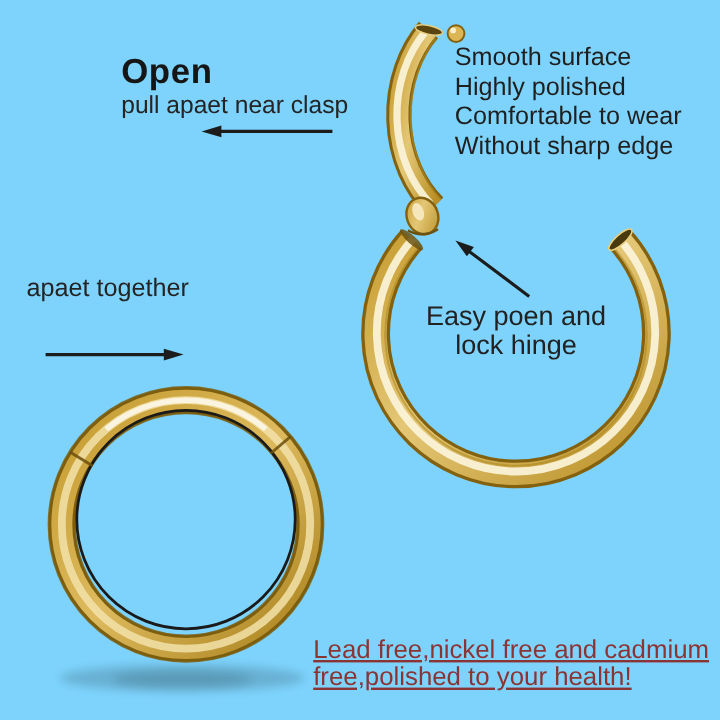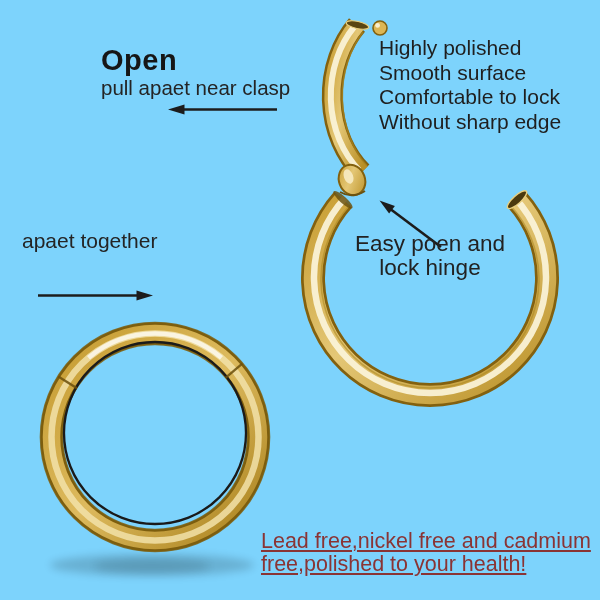--- a/index.html
+++ b/index.html
@@ -13,21 +13,21 @@
   .canvas{position:relative;width:600px;height:600px;background:#7dd3fc;}
   .canvas svg{position:absolute;left:0;top:0;}
   .label{position:absolute;white-space:nowrap;}
   .open-block{left:101px;top:44px;}
   .open-block .title{font-size:29px;font-weight:bold;line-height:32px;letter-spacing:.5px;color:#161616;}
   .open-block .sub{font-size:20.5px;line-height:23px;color:#242424;text-align:right;}
   .features-block{left:379px;top:36px;font-size:21px;line-height:24.5px;color:#1f1f1f;}
   .close-block{left:22px;top:229px;}
   .close-block .title{font-size:29px;font-weight:bold;line-height:32px;letter-spacing:.5px;color:#161616;}
   .close-block .sub{font-size:21px;line-height:23px;color:#242424;}
-  .hinge-block{left:340px;top:232px;width:180px;text-align:center;font-size:22.5px;line-height:23.5px;color:#222222;}
+  .hinge-block{left:340px;top:252px;width:180px;text-align:center;font-size:22.5px;line-height:23.5px;color:#222222;}
   .ring-block{left:35px;top:408px;width:214px;text-align:center;color:#1b1b1b;}
   .ring-block .l1{font-size:20px;font-weight:700;letter-spacing:-1px;line-height:21px;}
   .ring-block .l2,.ring-block .l3{font-size:20.5px;letter-spacing:-.4px;line-height:19px;}
   .note-block{left:261px;top:530px;font-size:21.5px;line-height:23px;color:#8a3434;text-decoration:underline;}
 </style>
 </head>
 <body>
 
 <div class="canvas">
 
@@ -124,23 +124,23 @@
       </g>
     </g>
   </svg>
 
   <div class="label open-block">
     <div class="title">Open</div>
     <div class="sub">pull apaet near clasp</div>
   </div>
 
   <div class="label features-block">
+    <div>Smooth surface</div>
     <div>Highly polished</div>
-    <div>Smooth surface</div>
-    <div>Comfortable to lock</div>
+    <div>Comfortable to wear</div>
     <div>Without sharp edge</div>
   </div>
 
   <div class="label close-block">
     <div class="sub">apaet together</div>
   </div>
 
   <div class="label hinge-block">
     <div>Easy poen and</div>
     <div>lock hinge</div>

